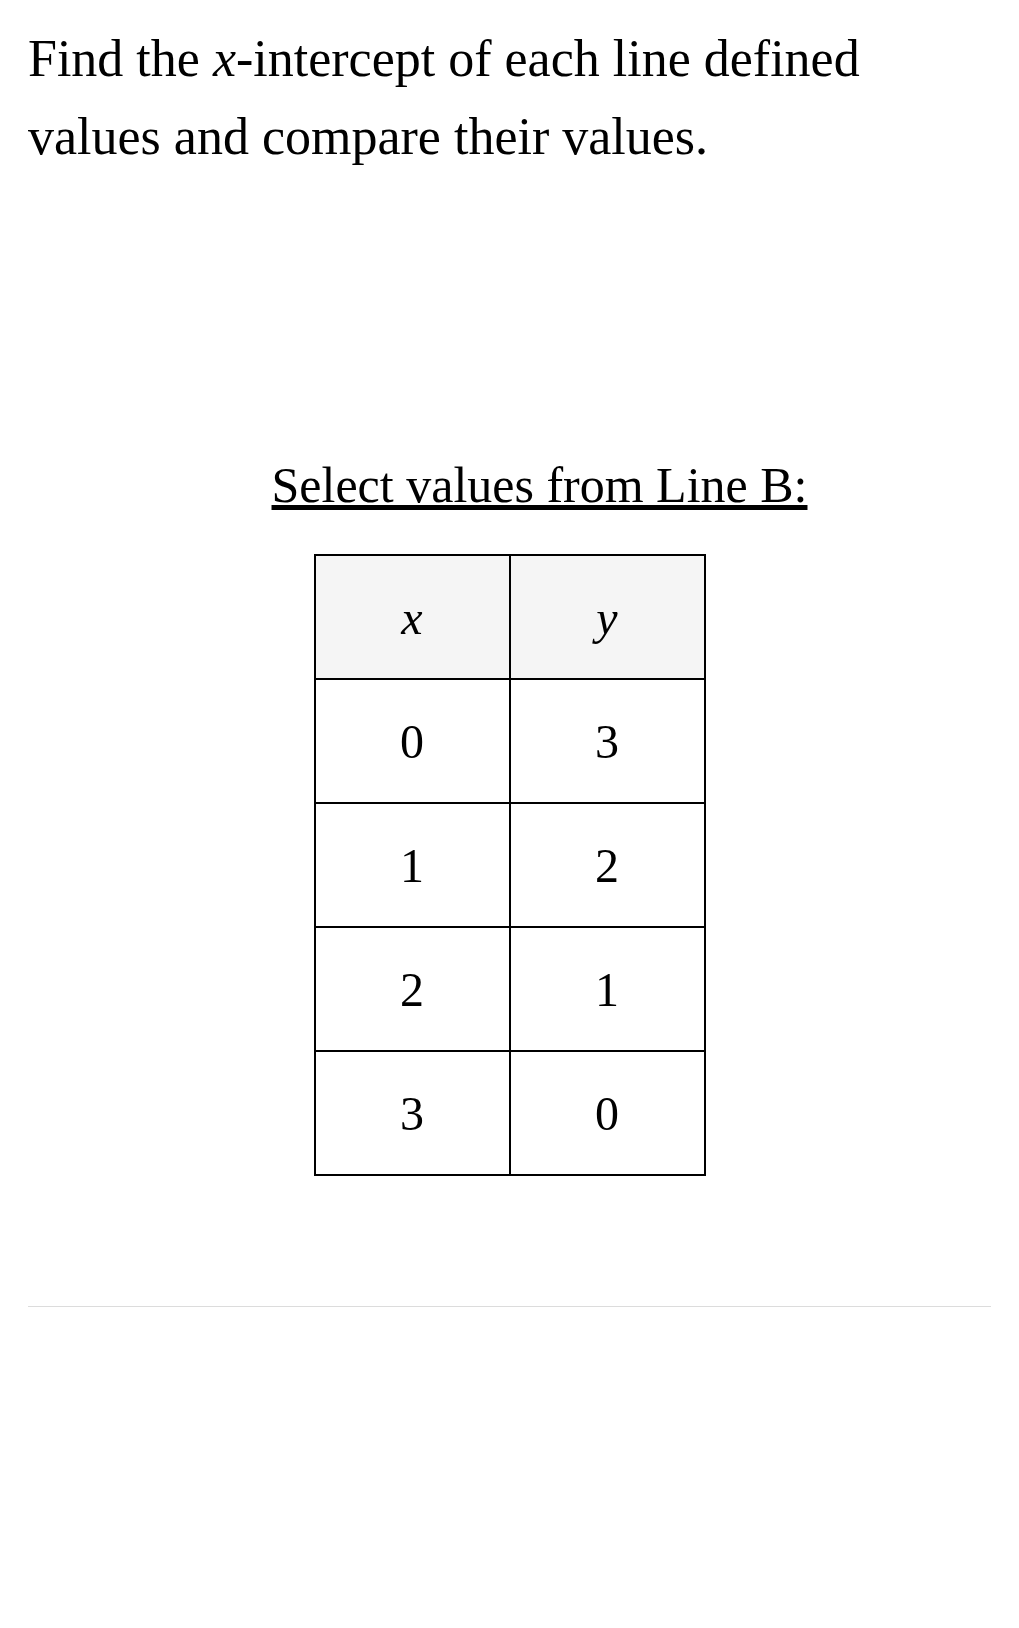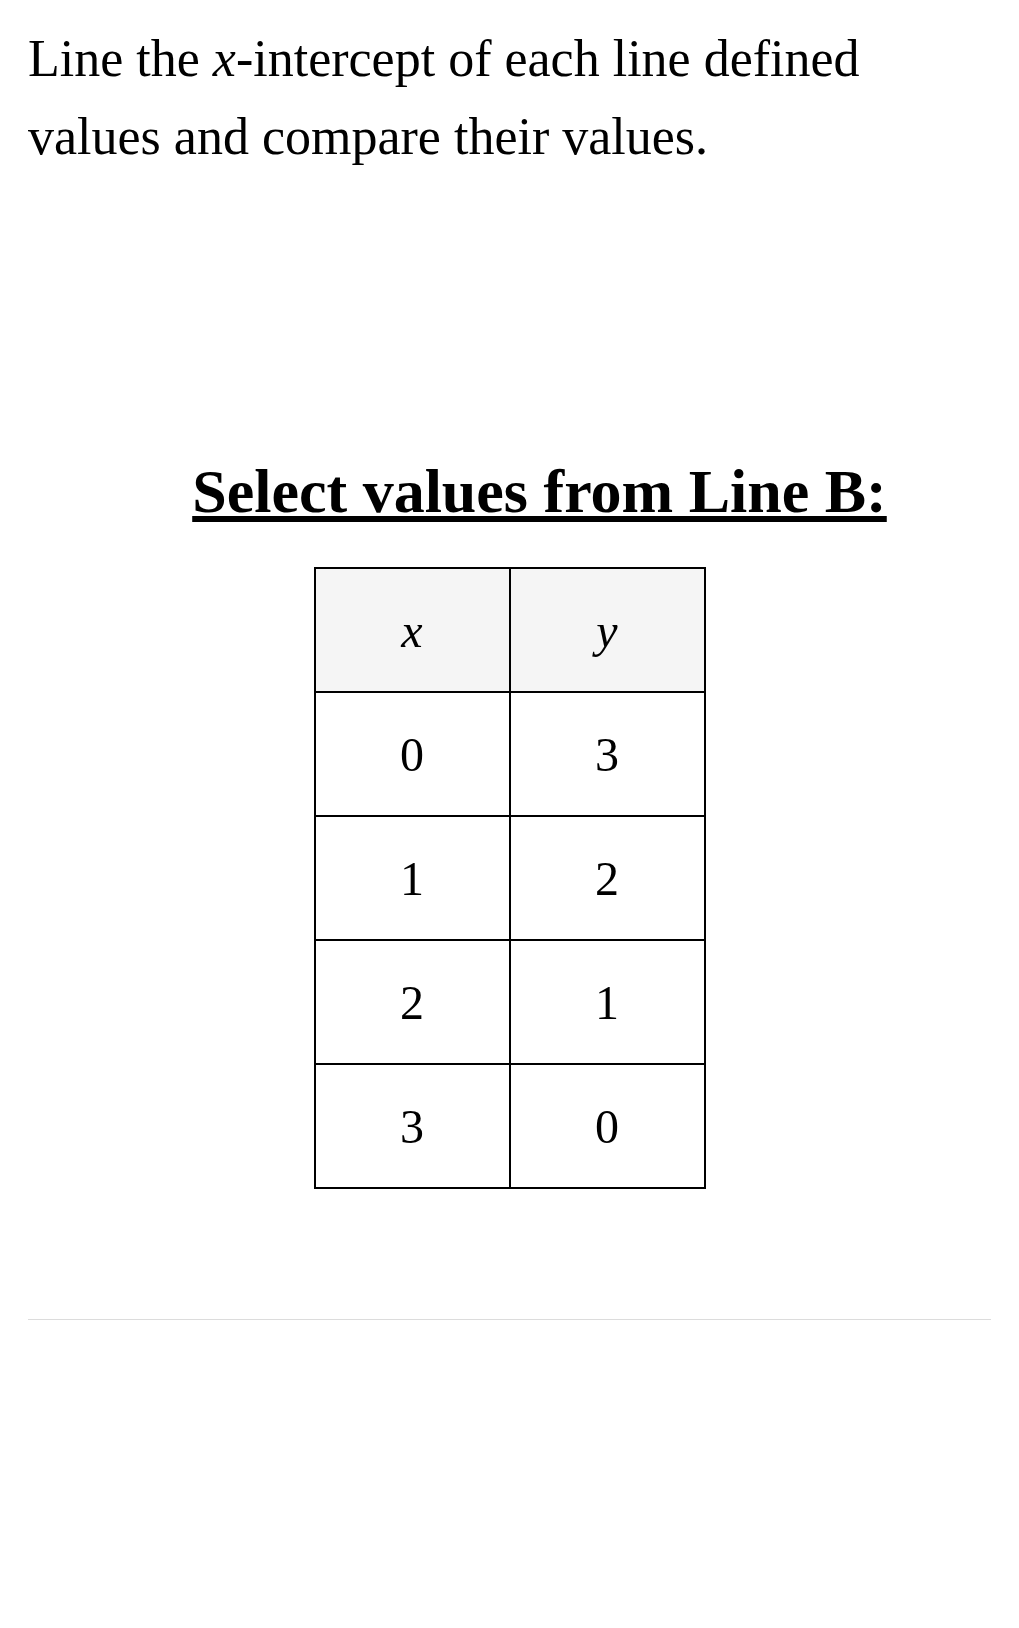--- a/index.html
+++ b/index.html
@@ -19,27 +19,26 @@
       font-size: 52px;
       line-height: 1.5;
       font-weight: 400;
       margin-bottom: 280px;
     }
     .prompt .math-var {
       font-family: 'Times New Roman', serif;
       font-style: italic;
     }
     .section-heading {
-      font-size: 62px;
+      font-size: 50px;
       font-family: 'Times New Roman', serif;
       text-decoration: underline;
       text-align: center;
       margin-left: 60px;
       margin-bottom: 40px;
-      font-weight: bold;
     }
     .table-wrap {
       display: flex;
       justify-content: center;
     }
     table.data-table {
       border-collapse: collapse;
       border: 2px solid #000;
     }
     table.data-table th,
@@ -61,21 +60,21 @@
     hr.divider {
       margin-top: 130px;
       border: none;
       border-top: 1px solid #dcdcdc;
     }
   </style>
 </head>
 <body>
 
 <div class="prompt">
-  <span>Line the </span><span class="math-var">x</span><span>-intercept of each line defined values and compare their values.</span>
+  <span>Find the </span><span class="math-var">x</span><span>-intercept of each line defined values and compare their values.</span>
 </div>
 
 <div class="section-heading">Select values from Line B:</div>
 
 <div class="table-wrap">
   <table class="data-table">
     <thead>
       <tr>
         <th>x</th>
         <th>y</th>

